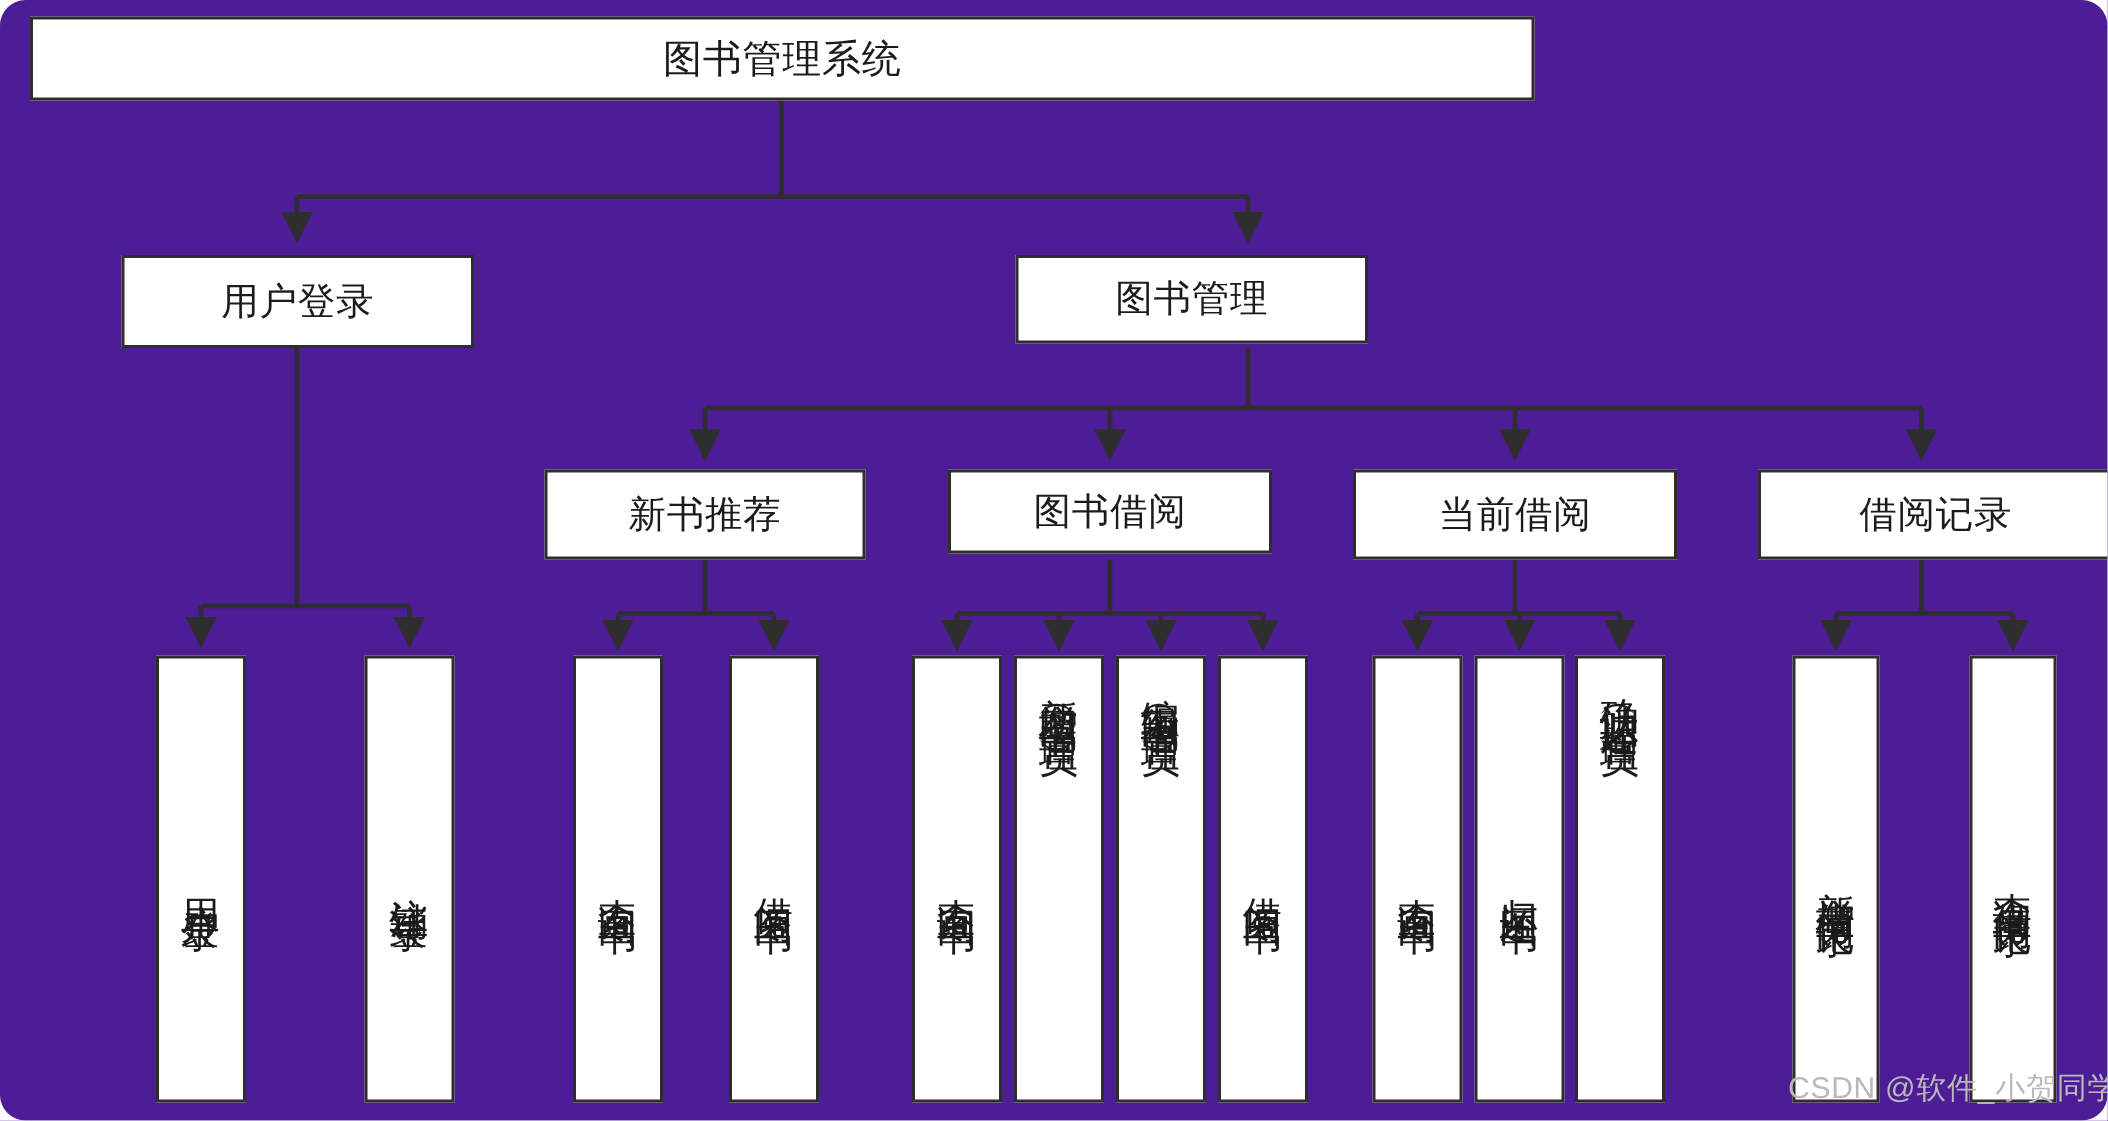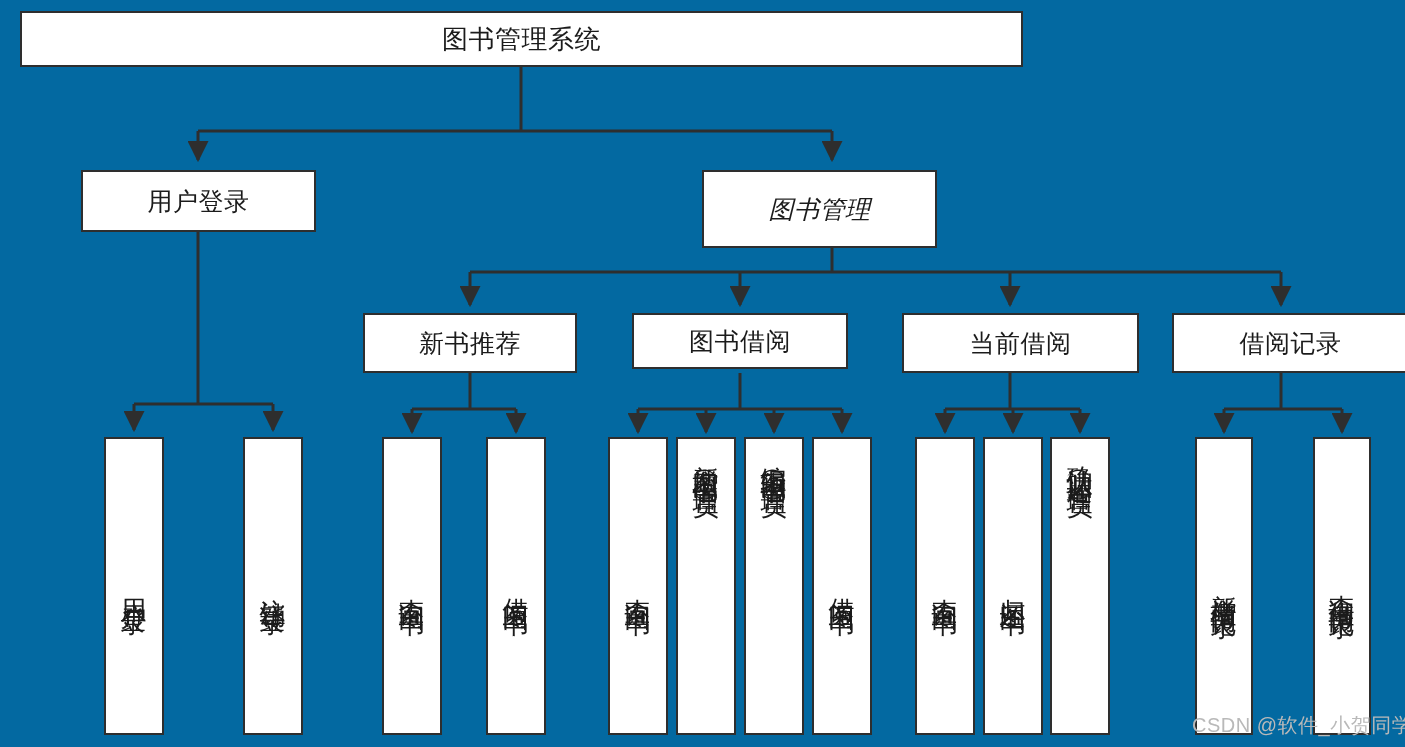--- a/index.html
+++ b/index.html
@@ -7,22 +7,23 @@
     padding: 0;
     background: #ffffff;
   }
   body {
     font-family: "Liberation Sans", "DejaVu Sans", sans-serif;
   }
   #canvas {
     position: relative;
     width: 1405px;
     height: 747px;
-    background: #0369a1;
+    background: #4c1d95;
     overflow: hidden;
+    border-radius: 17px;
   }
   #edges {
     position: absolute;
     left: 0;
     top: 0;
     width: 1405px;
     height: 747px;
   }
   .node {
     position: absolute;
@@ -133,31 +134,31 @@
     </g>
   </svg>
 
   <div class="node horiz root" style="left:20px; top:11px; width:1003px; height:56px;">
     <span class="label">图书管理系统</span>
   </div>
 
   <div class="node horiz" style="left:81px; top:170px; width:235px; height:62px;">
     <span class="label">用户登录</span>
   </div>
-  <div class="node horiz" style="left:702px; top:170px; width:235px; height:78px;font-style:italic;">
+  <div class="node horiz" style="left:677px; top:170px; width:235px; height:59px;">
     <span class="label">图书管理</span>
   </div>
 
   <div class="node horiz" style="left:363px; top:313px; width:214px; height:60px;">
     <span class="label">新书推荐</span>
   </div>
   <div class="node horiz" style="left:632px; top:313px; width:216px; height:56px;">
     <span class="label">图书借阅</span>
   </div>
-  <div class="node horiz" style="left:902px; top:313px; width:237px; height:60px;">
+  <div class="node horiz" style="left:902px; top:313px; width:216px; height:60px;">
     <span class="label">当前借阅</span>
   </div>
   <div class="node horiz" style="left:1172px; top:313px; width:237px; height:60px;">
     <span class="label">借阅记录</span>
   </div>
 
   <div class="node vert centered" style="left:104px; top:437px; width:60px; height:298px;">
     <span class="label">用户登录</span>
   </div>
   <div class="node vert centered" style="left:243px; top:437px; width:60px; height:298px;">

